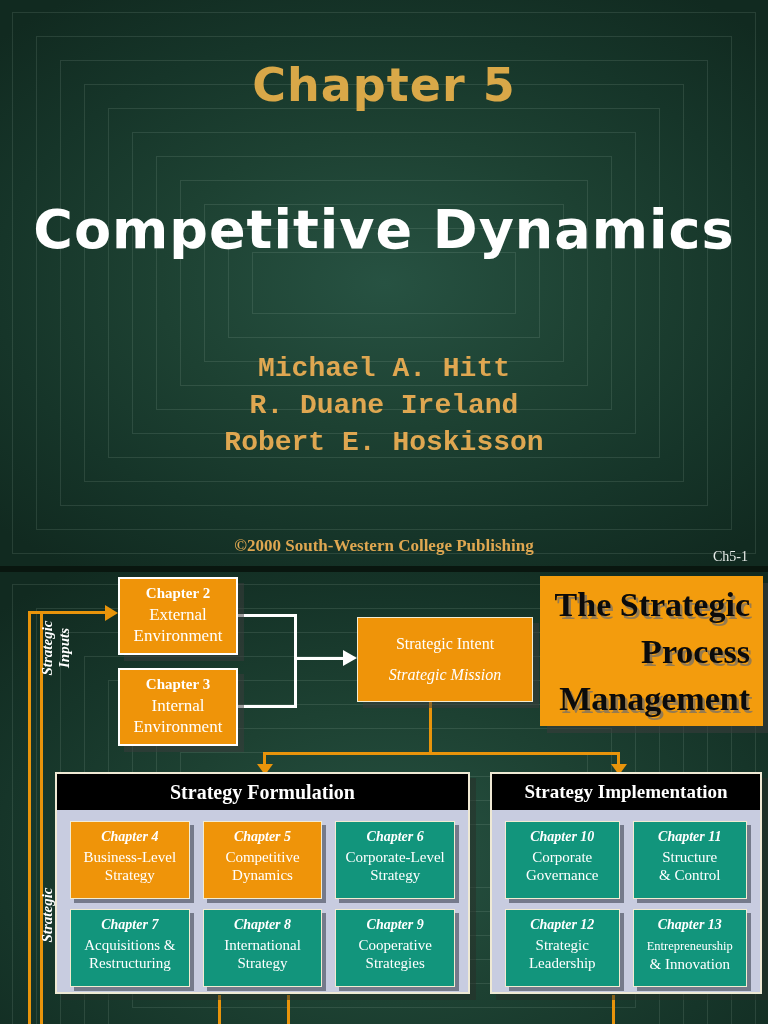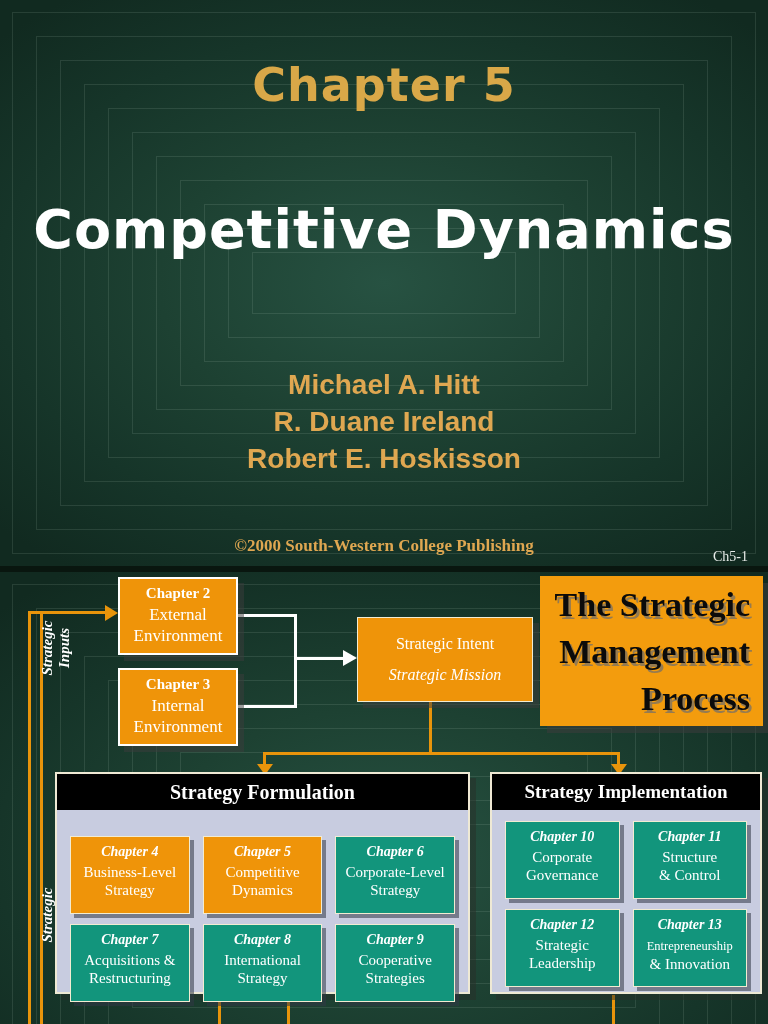--- a/index.html
+++ b/index.html
@@ -17,22 +17,22 @@
   .ring { position:absolute; border:1px solid rgba(190,216,200,0.13); }
 
   
   .chapter-label { position:absolute; top:58px; left:0; width:100%; text-align:center;
     font-family:"DejaVu Sans","Liberation Sans",sans-serif; font-weight:bold; font-size:46px;
     color:#D9A848; letter-spacing:1px; }
   .deck-title { position:absolute; top:198px; left:0; width:100%; text-align:center;
     font-family:"DejaVu Sans","Liberation Sans",sans-serif; font-weight:bold; font-size:54px;
     color:#FFFFFF; letter-spacing:1px; }
   .authors { position:absolute; top:350px; left:0; width:100%; text-align:center;
-    font-family:Liberation Sans, sans-serif; font-weight:bold; font-size:28px;
-    line-height:37px; color:#DFA751;margin-top:16px; }
+    font-family:Liberation Mono, monospace; font-weight:bold; font-size:28px;
+    line-height:37px; color:#DFA751; }
   .copyright { position:absolute; top:536px; left:0; width:100%; text-align:center;
     font-family:"Liberation Serif","DejaVu Serif",serif; font-weight:bold; font-size:17px;
     color:#DFA751; }
   .slide-num { position:absolute; top:549px; right:20px;
     font-family:"Liberation Serif","DejaVu Serif",serif; font-size:14px; color:#E9EDEA; }
 
   
   .heading-box { position:absolute; left:540px; top:4px; width:223px; height:150px;
     background:#F39C0D; box-shadow:7px 7px 0 rgba(60,60,60,0.55); z-index:3;
     display:flex; flex-direction:column; justify-content:center; padding-right:13px;
@@ -72,21 +72,21 @@
 
   .panel { position:absolute; top:200px; height:222px; background:#C8CCE0;
     border:2px solid #EFE9D4; box-shadow:6px 6px 0 rgba(40,45,40,0.5); z-index:2; }
   .panel-form { left:55px; width:415px; }
   .panel-impl { left:490px; width:272px; }
   .panel-header { height:36px; background:#000000; color:#fff; display:flex;
     align-items:center; justify-content:center;
     font-family:"Liberation Serif","DejaVu Serif",serif; font-weight:bold; font-size:20px; }
   .panel-impl .panel-header { font-size:19px; }
   .panel-grid { display:grid; gap:10px 13px; padding:11px 13px 9px; }
-  .panel-form .panel-grid { grid-template-columns:repeat(3,1fr);margin-top:15px; }
+  .panel-form .panel-grid { grid-template-columns:repeat(3,1fr); }
   .panel-impl .panel-grid { grid-template-columns:repeat(2,1fr); }
 
   .chap { height:78px; border:1.5px solid #F2ECD2; box-shadow:4px 4px 0 rgba(50,55,70,0.55);
     color:#fff; text-align:center; padding-top:7px;
     font-family:"Liberation Serif","DejaVu Serif",serif; }
   .chap-orange { background:#EF9409; }
   .chap-teal { background:#12957C; }
   .chap .num { font-style:italic; font-weight:bold; font-size:14px; margin-bottom:3px; }
   .chap .t { font-size:15px; line-height:18px; }
   .chap .t.small { font-size:12.5px; line-height:17px; padding-top:2px; }
@@ -155,22 +155,22 @@
     <div class="v-line c-orange" style="left:617px; top:180px; height:14px;"></div>
     <div class="arrow-down" style="left:257px; top:192px;"></div>
     <div class="arrow-down" style="left:611px; top:192px;"></div>
 
     <div class="v-line c-orange" style="left:218px; top:423px; height:145px;"></div>
     <div class="v-line c-orange" style="left:287px; top:423px; height:145px;"></div>
     <div class="v-line c-orange" style="left:612px; top:423px; height:145px;"></div>
 
     <div class="heading-box">
       <div>The Strategic</div>
+      <div>Process</div>
       <div>Management</div>
-      <div>Process</div>
     </div>
 
     <div class="v-label" style="left:-3px; top:58px;">
       <div>Strategic</div>
       <div>Inputs</div>
     </div>
     <div class="v-label" style="left:-3px; top:325px;">
       <div>Strategic</div>
       <div>Actions</div>
     </div>

